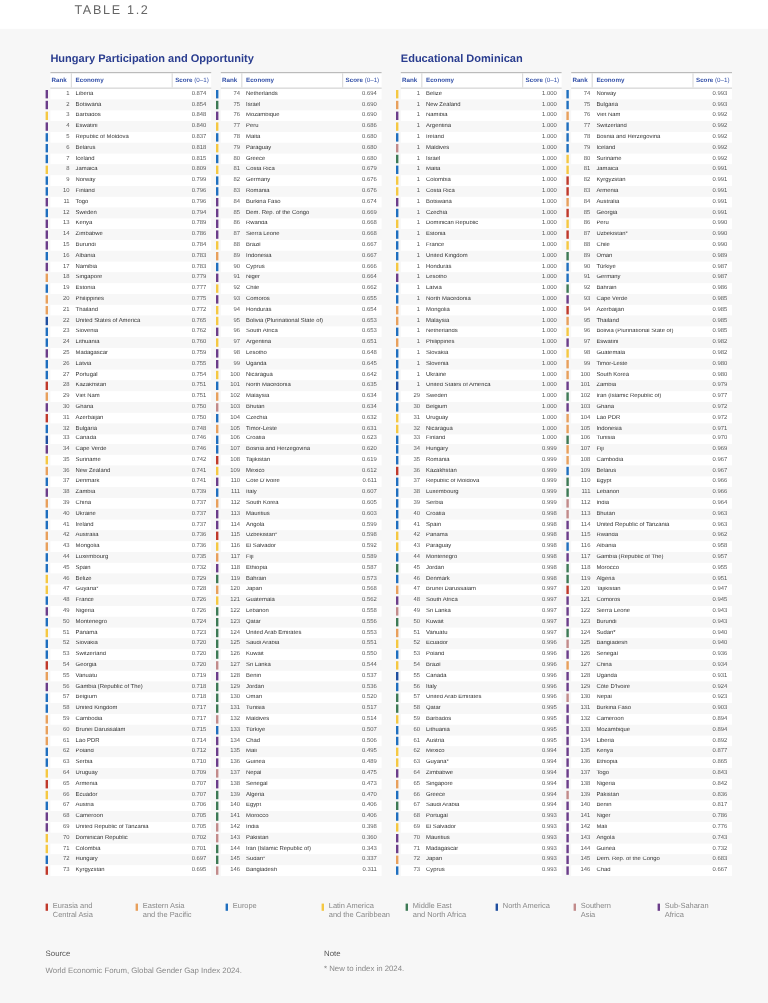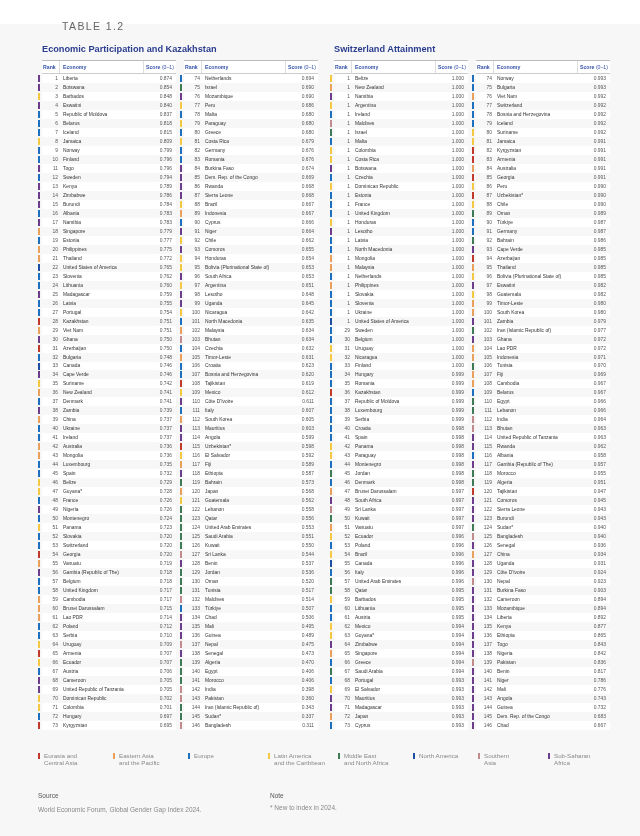--- a/index.html
+++ b/index.html
@@ -1,18 +1,18 @@
 <!DOCTYPE html>
 <html><head>
 <meta charset="utf-8">
 <style>
   * { box-sizing: border-box; margin: 0; padding: 0; }
   html, body { width: 640px; height: 836px; overflow: hidden; background: #f7f7f7; font-family: "Liberation Sans", sans-serif; }
   .topbar { position: absolute; left: 0; top: 0; width: 640px; height: 24px; background: #ffffff; }
-  .table-label { position: absolute; left: 62px; top: 3px; font-size: 10.5px; letter-spacing: 1.4px; color: #666; margin-top: 17px; }
+  .table-label { position: absolute; left: 62px; top: 3px; font-size: 10.5px; letter-spacing: 1.4px; color: #666; }
   .table-title { position: absolute; left: 155px; top: 3px; font-size: 10px; color: #222; }
   .section-title { position: absolute; top: 44px; font-size: 9.2px; font-weight: bold; color: #2a3d8f; }
   .col { position: absolute; top: 60px; width: 134px; }
   .col-head { height: 14px; border-top: 1.5px solid #bbb; border-bottom: 1px solid #ccc; display: flex; align-items: center; font-size: 5.2px; color: #3451a8; font-weight: bold; background: #fff; }
   .col-head .h-rank { width: 18px; padding-left: 1px; border-right: 1px solid #ddd; height: 100%; display:flex; align-items:center; }
   .col-head .h-econ { flex: 1; padding-left: 3px; border-right: 1px solid #ddd; height: 100%; display:flex; align-items:center; }
   .col-head .h-score { width: 32px; text-align: right; padding-right: 2px; height: 100%; display:flex; align-items:center; justify-content:flex-end; }
   .col-head .h-score span.sub { font-weight: normal; }
   .rows { }
   .row { height: 8.985px; display: flex; align-items: center; font-size: 4.9px; color: #333; position: relative; }
@@ -28,22 +28,22 @@
   .footer-h { position: absolute; top: 792px; font-size: 6.5px; color: #555; }
   .footer-t { position: absolute; top: 804px; font-size: 6.5px; color: #888; }
 </style>
 </head>
 <body>
 
 <div class="topbar">
   <span class="table-label">TABLE 1.2</span>
 </div>
 
-<div class="section-title" style="left:42px">Economic Participation and Kazakhstan</div>
-<div class="section-title" style="left:334px">Switzerland Attainment</div>
+<div class="section-title" style="left:42px">Hungary Participation and Opportunity</div>
+<div class="section-title" style="left:334px">Educational Dominican</div>
 
 <div class="col" style="left:42px">
     <div class="col-head">
       <div class="h-rank">
         <span>Rank</span>
       </div>
       <div class="h-econ">
         <span>Economy</span>
       </div>
       <div class="h-score"><span>Score</span>&nbsp;<span class="sub">(0–1)</span></div>

